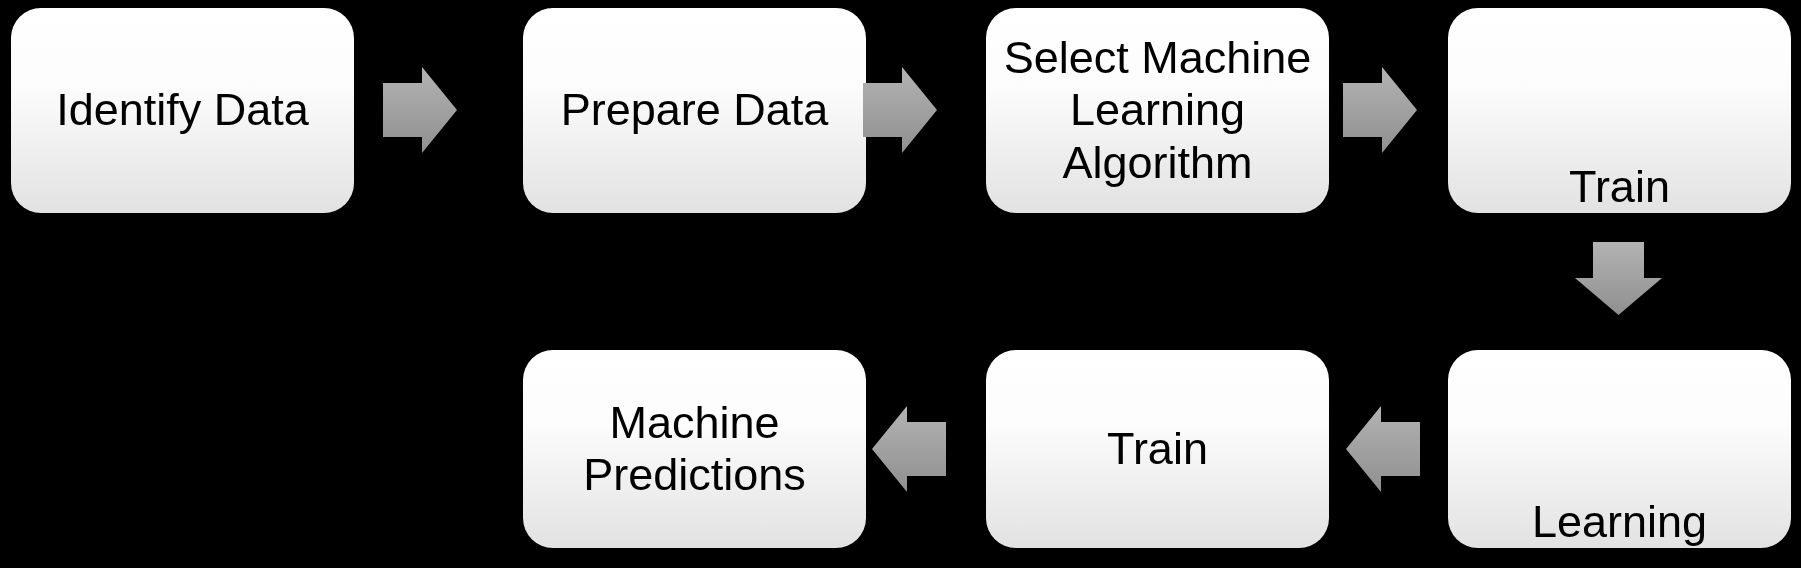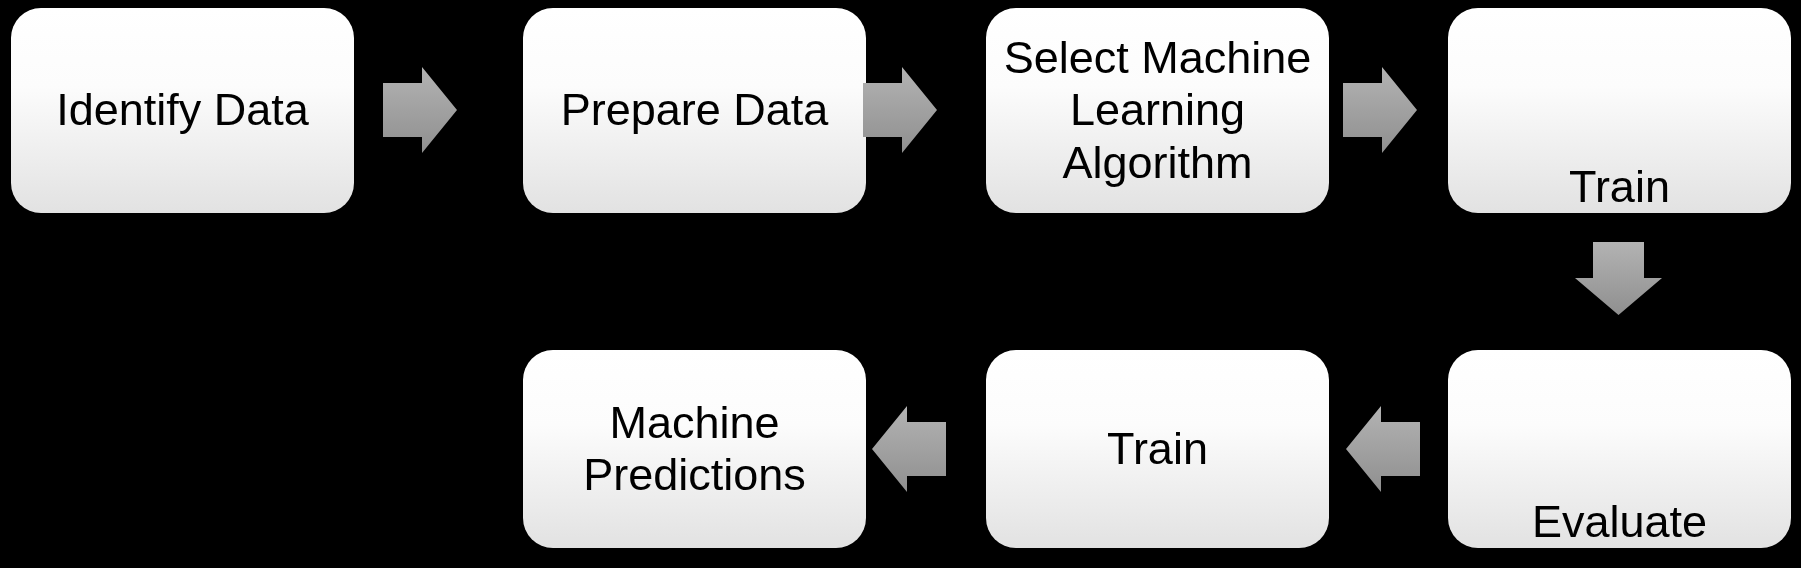--- a/index.html
+++ b/index.html
@@ -58,21 +58,21 @@
     <span class="node-label">Prepare Data</span>
   </div>
   <div class="node row-top col3">
     <span class="node-label">Select Machine Learning Algorithm</span>
   </div>
   <div class="node row-top col4">
     <span class="node-label">Train</span>
   </div>
 
   <div class="node row-bottom col4">
-    <span class="node-label">Evaluate</span>
+    <span class="node-label">Learning</span>
   </div>
   <div class="node row-bottom col3">
     <span class="node-label">Train</span>
   </div>
   <div class="node row-bottom col2">
     <span class="node-label">Machine Predictions</span>
   </div>
 
   <svg class="arrow a1" width="74" height="86" viewBox="0 0 74 86">
     <polygon points="0,16 39,16 39,0 74,43 39,86 39,70 0,70" fill="url(#arrowGrad)"></polygon>

